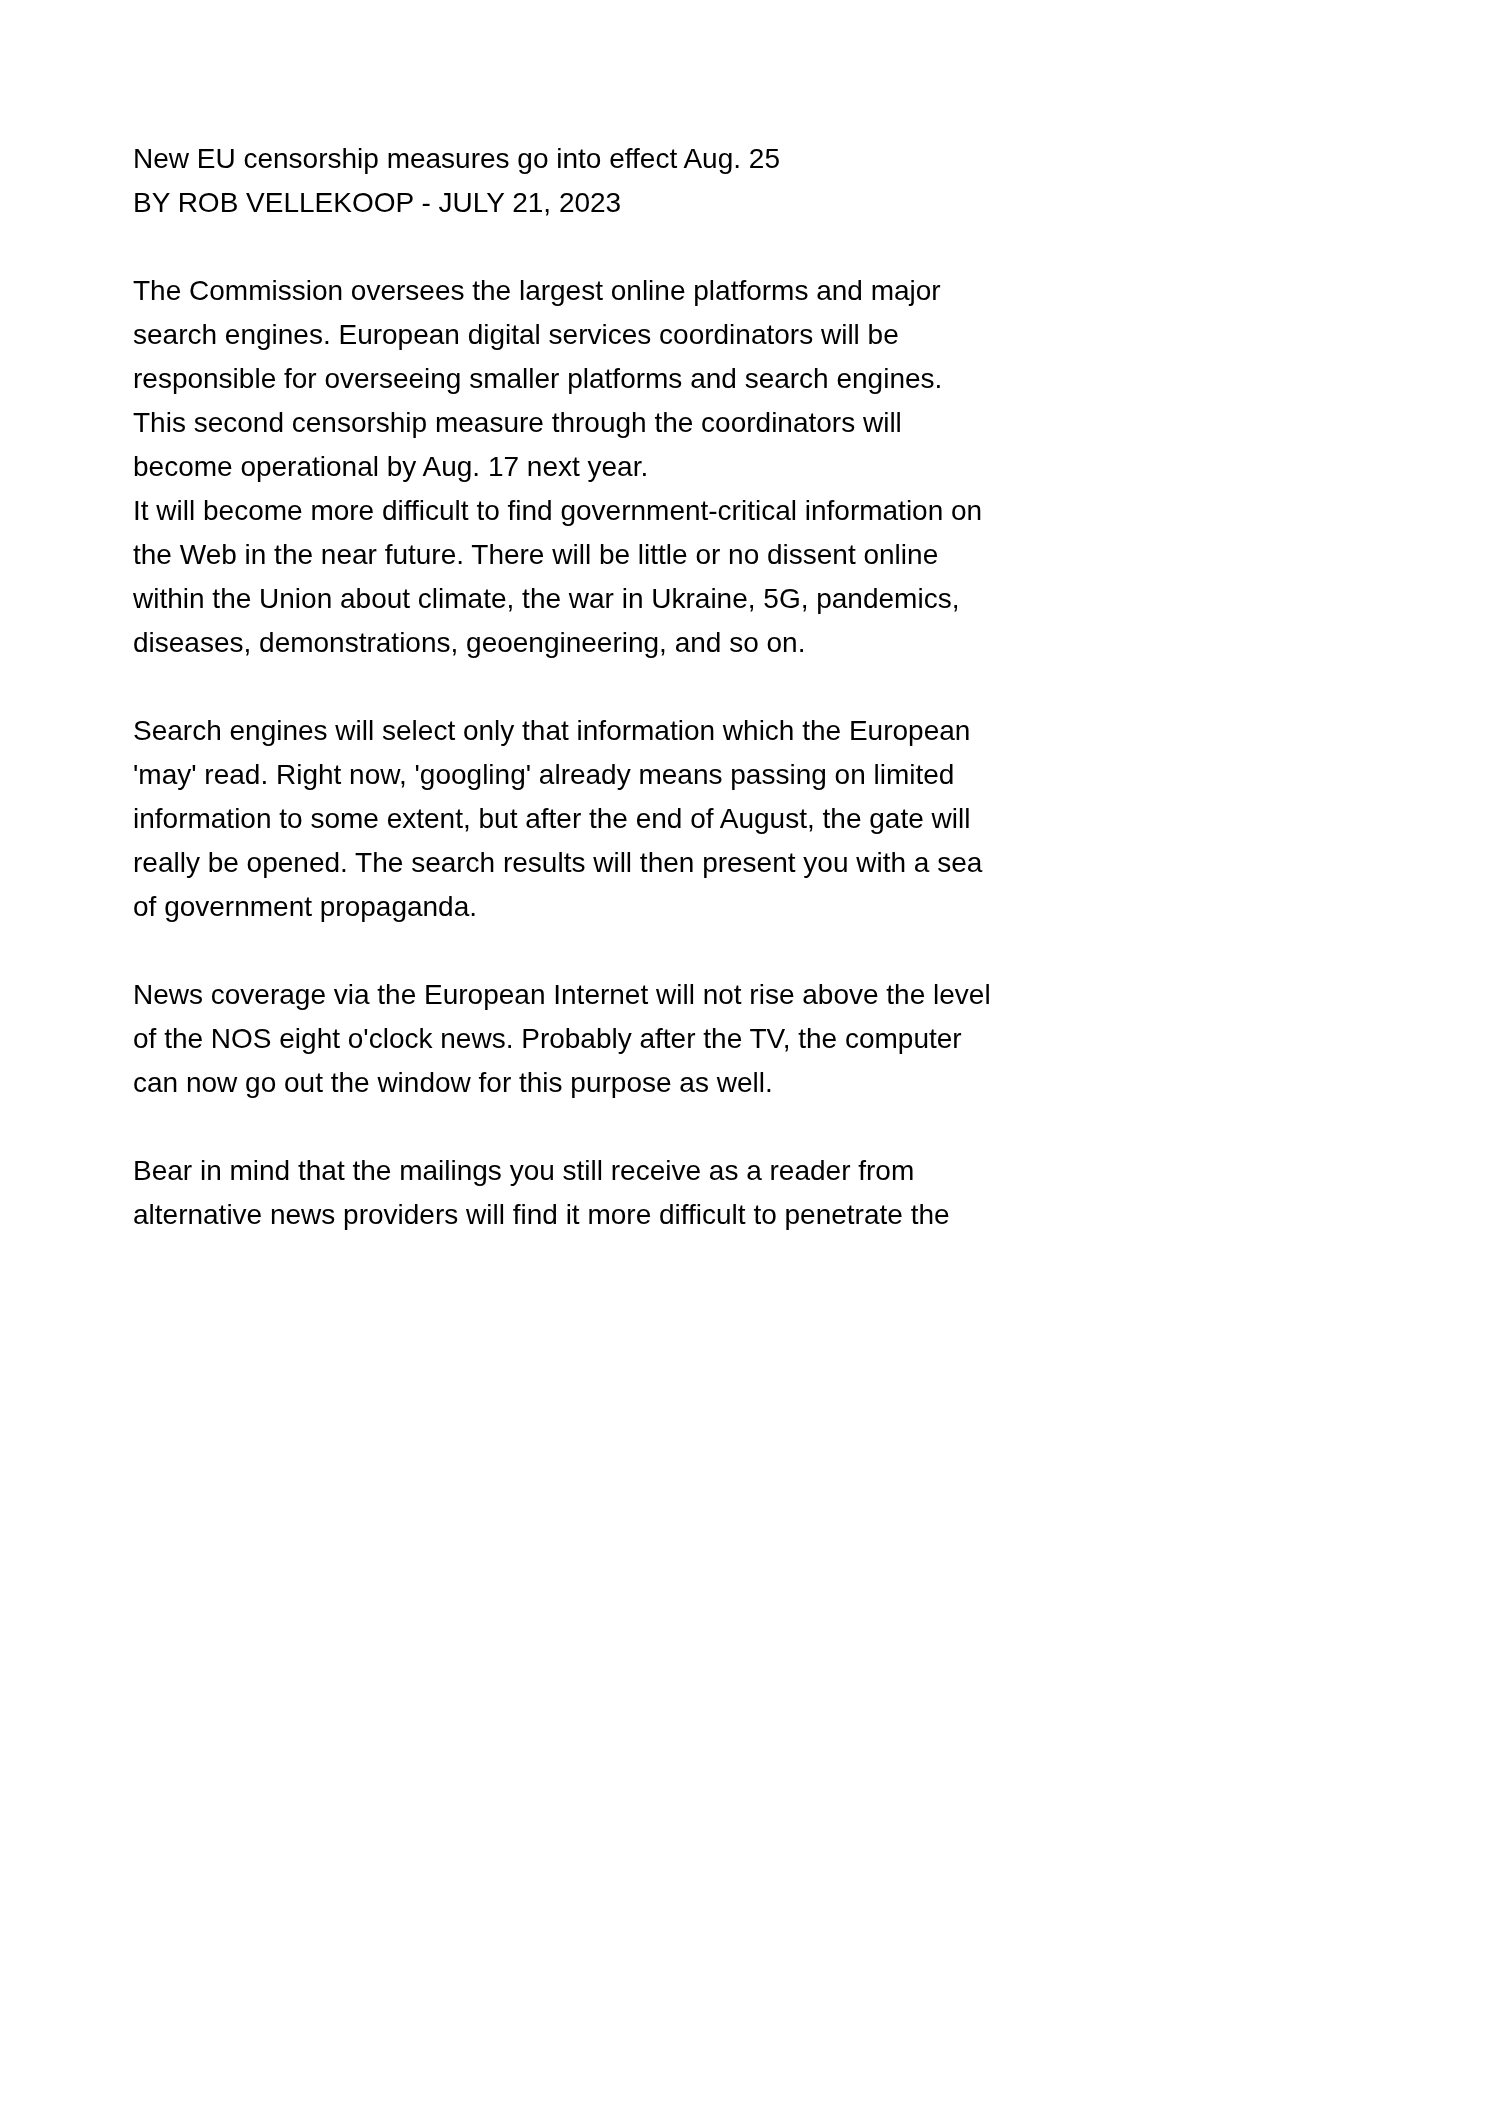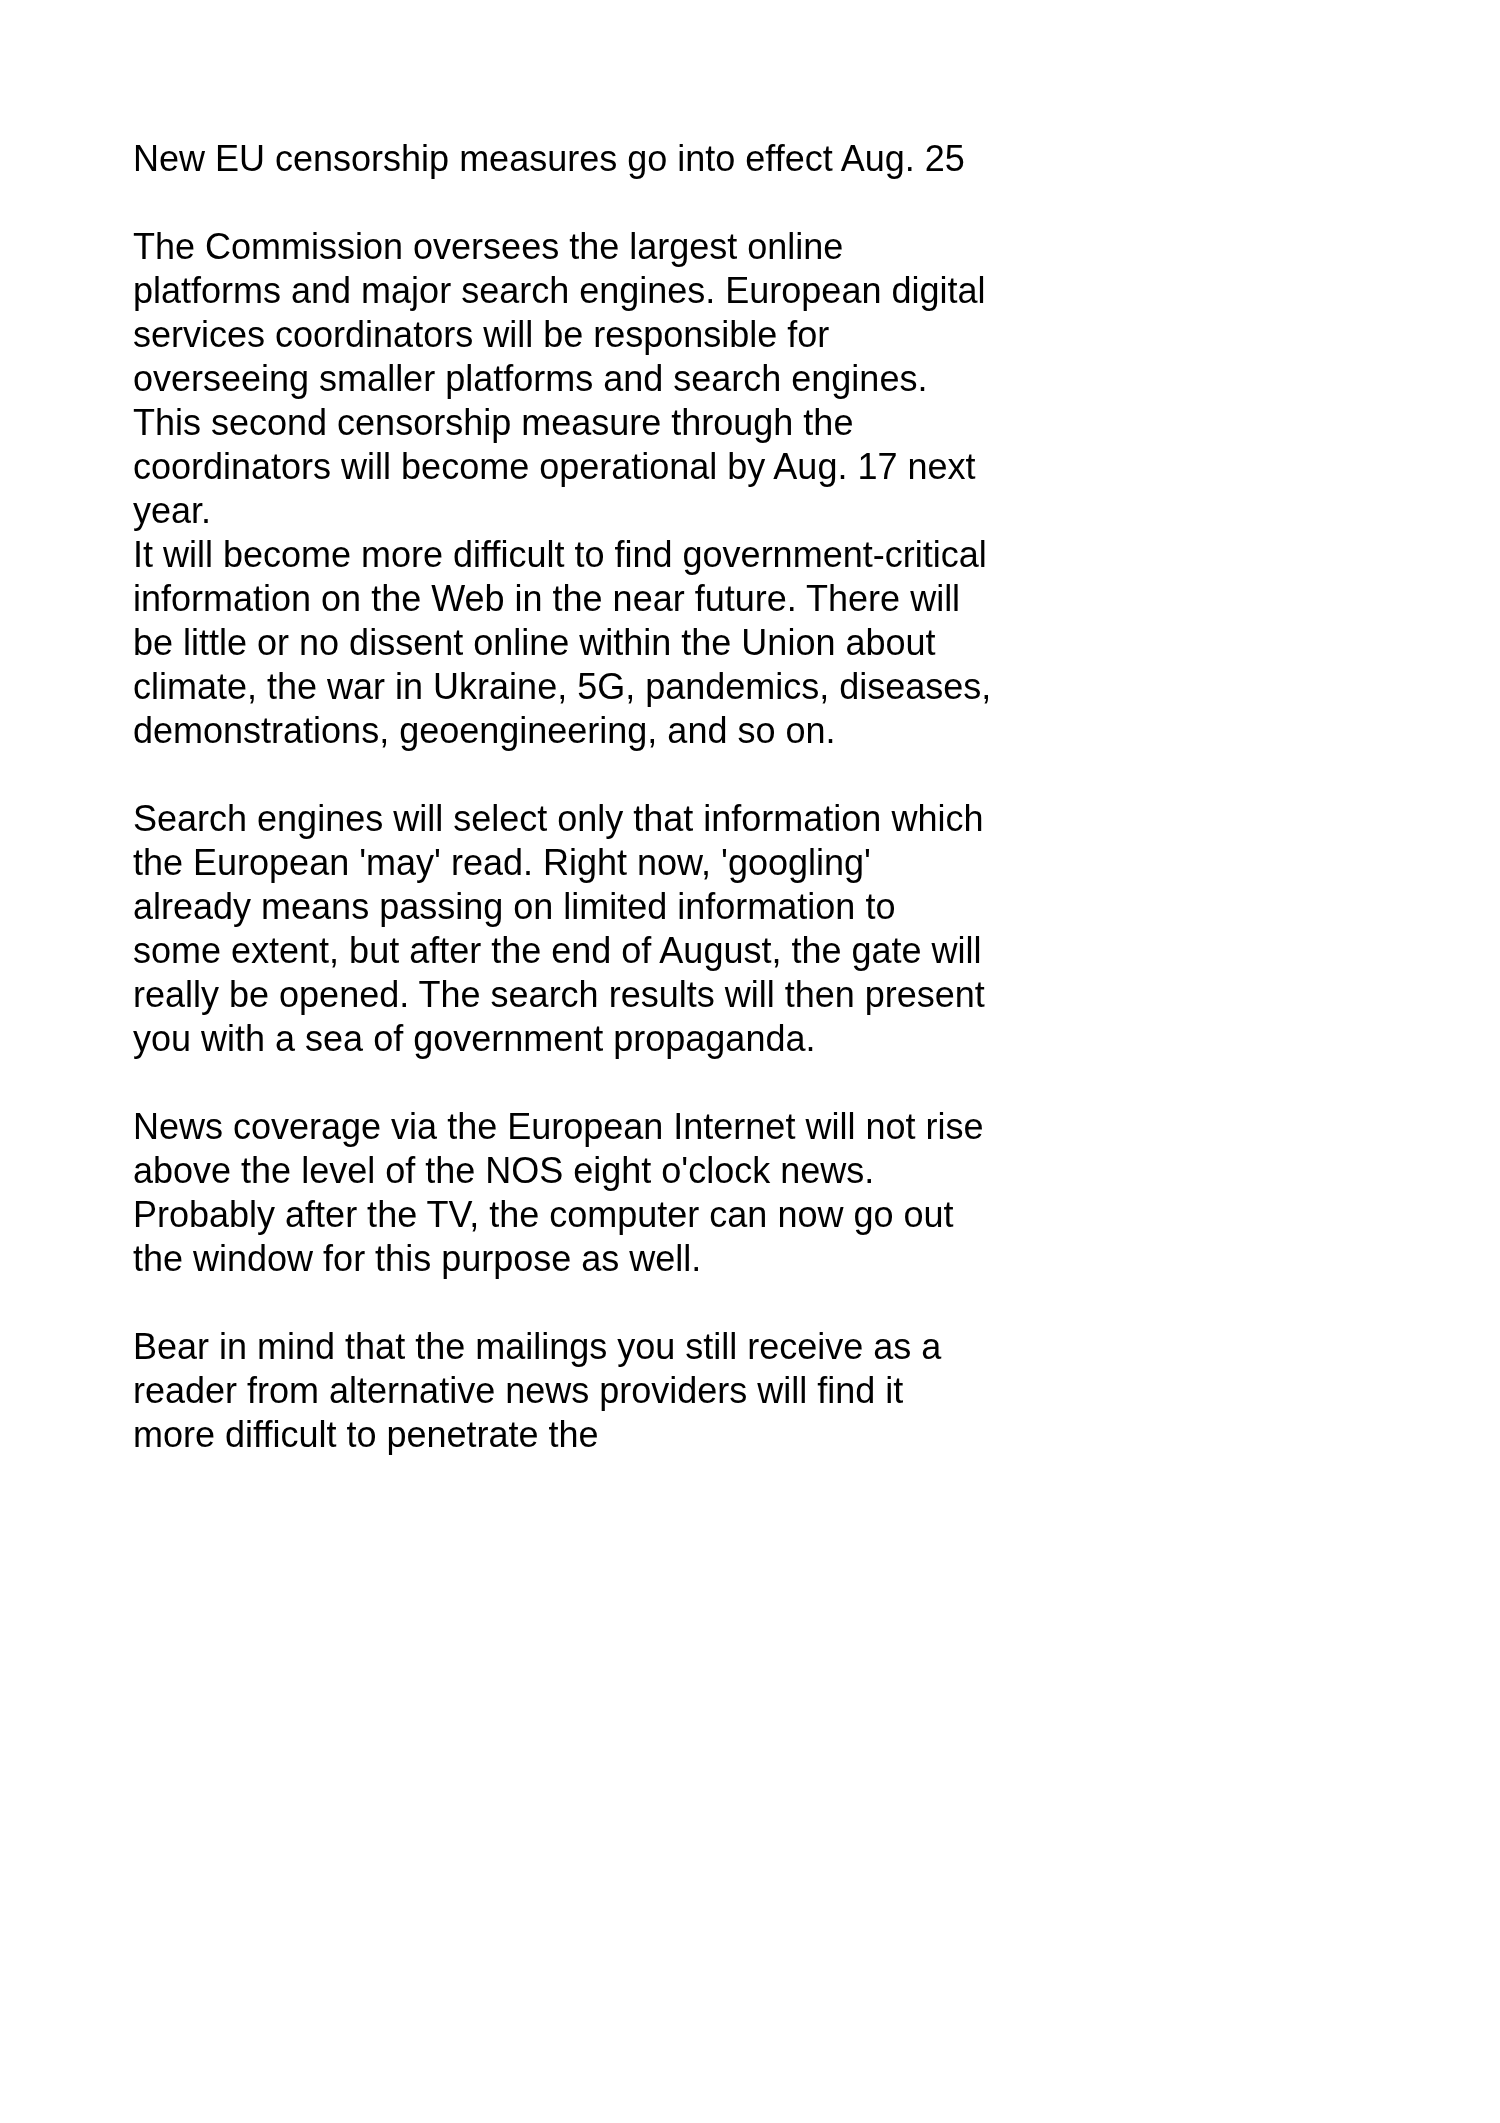--- a/index.html
+++ b/index.html
@@ -16,36 +16,37 @@
     overflow: hidden;
   }
   .page {
     position: absolute;
     top: 137px;
     left: 133px;
     width: 860px;
   }
   .page p {
     margin: 0;
-    font-size: 36px;
+    font-size: 28px;
     line-height: 44px;
     font-weight: 400;
   }
   
   .gap {
     margin-top: 44px !important;
   }
 </style>
 </head>
 <body>
 
 <div class="page">
 
   <p>New EU censorship measures go into effect Aug. 25</p>
 
+  <p>BY ROB VELLEKOOP - JULY 21, 2023</p>
 
 
 
   <p class="gap">The Commission oversees the largest online platforms and major search engines. European digital services coordinators will be responsible for overseeing smaller platforms and search engines. This second censorship measure through the coordinators will become operational by Aug. 17 next year.</p>
 
 
   <p>It will become more difficult to find government-critical information on the Web in the near future. There will be little or no dissent online within the Union about climate, the war in Ukraine, 5G, pandemics, diseases, demonstrations, geoengineering, and so on.</p>
 
   <p class="gap">Search engines will select only that information which the European 'may' read. Right now, 'googling' already means passing on limited information to some extent, but after the end of August, the gate will really be opened. The search results will then present you with a sea of government propaganda.</p>
 

